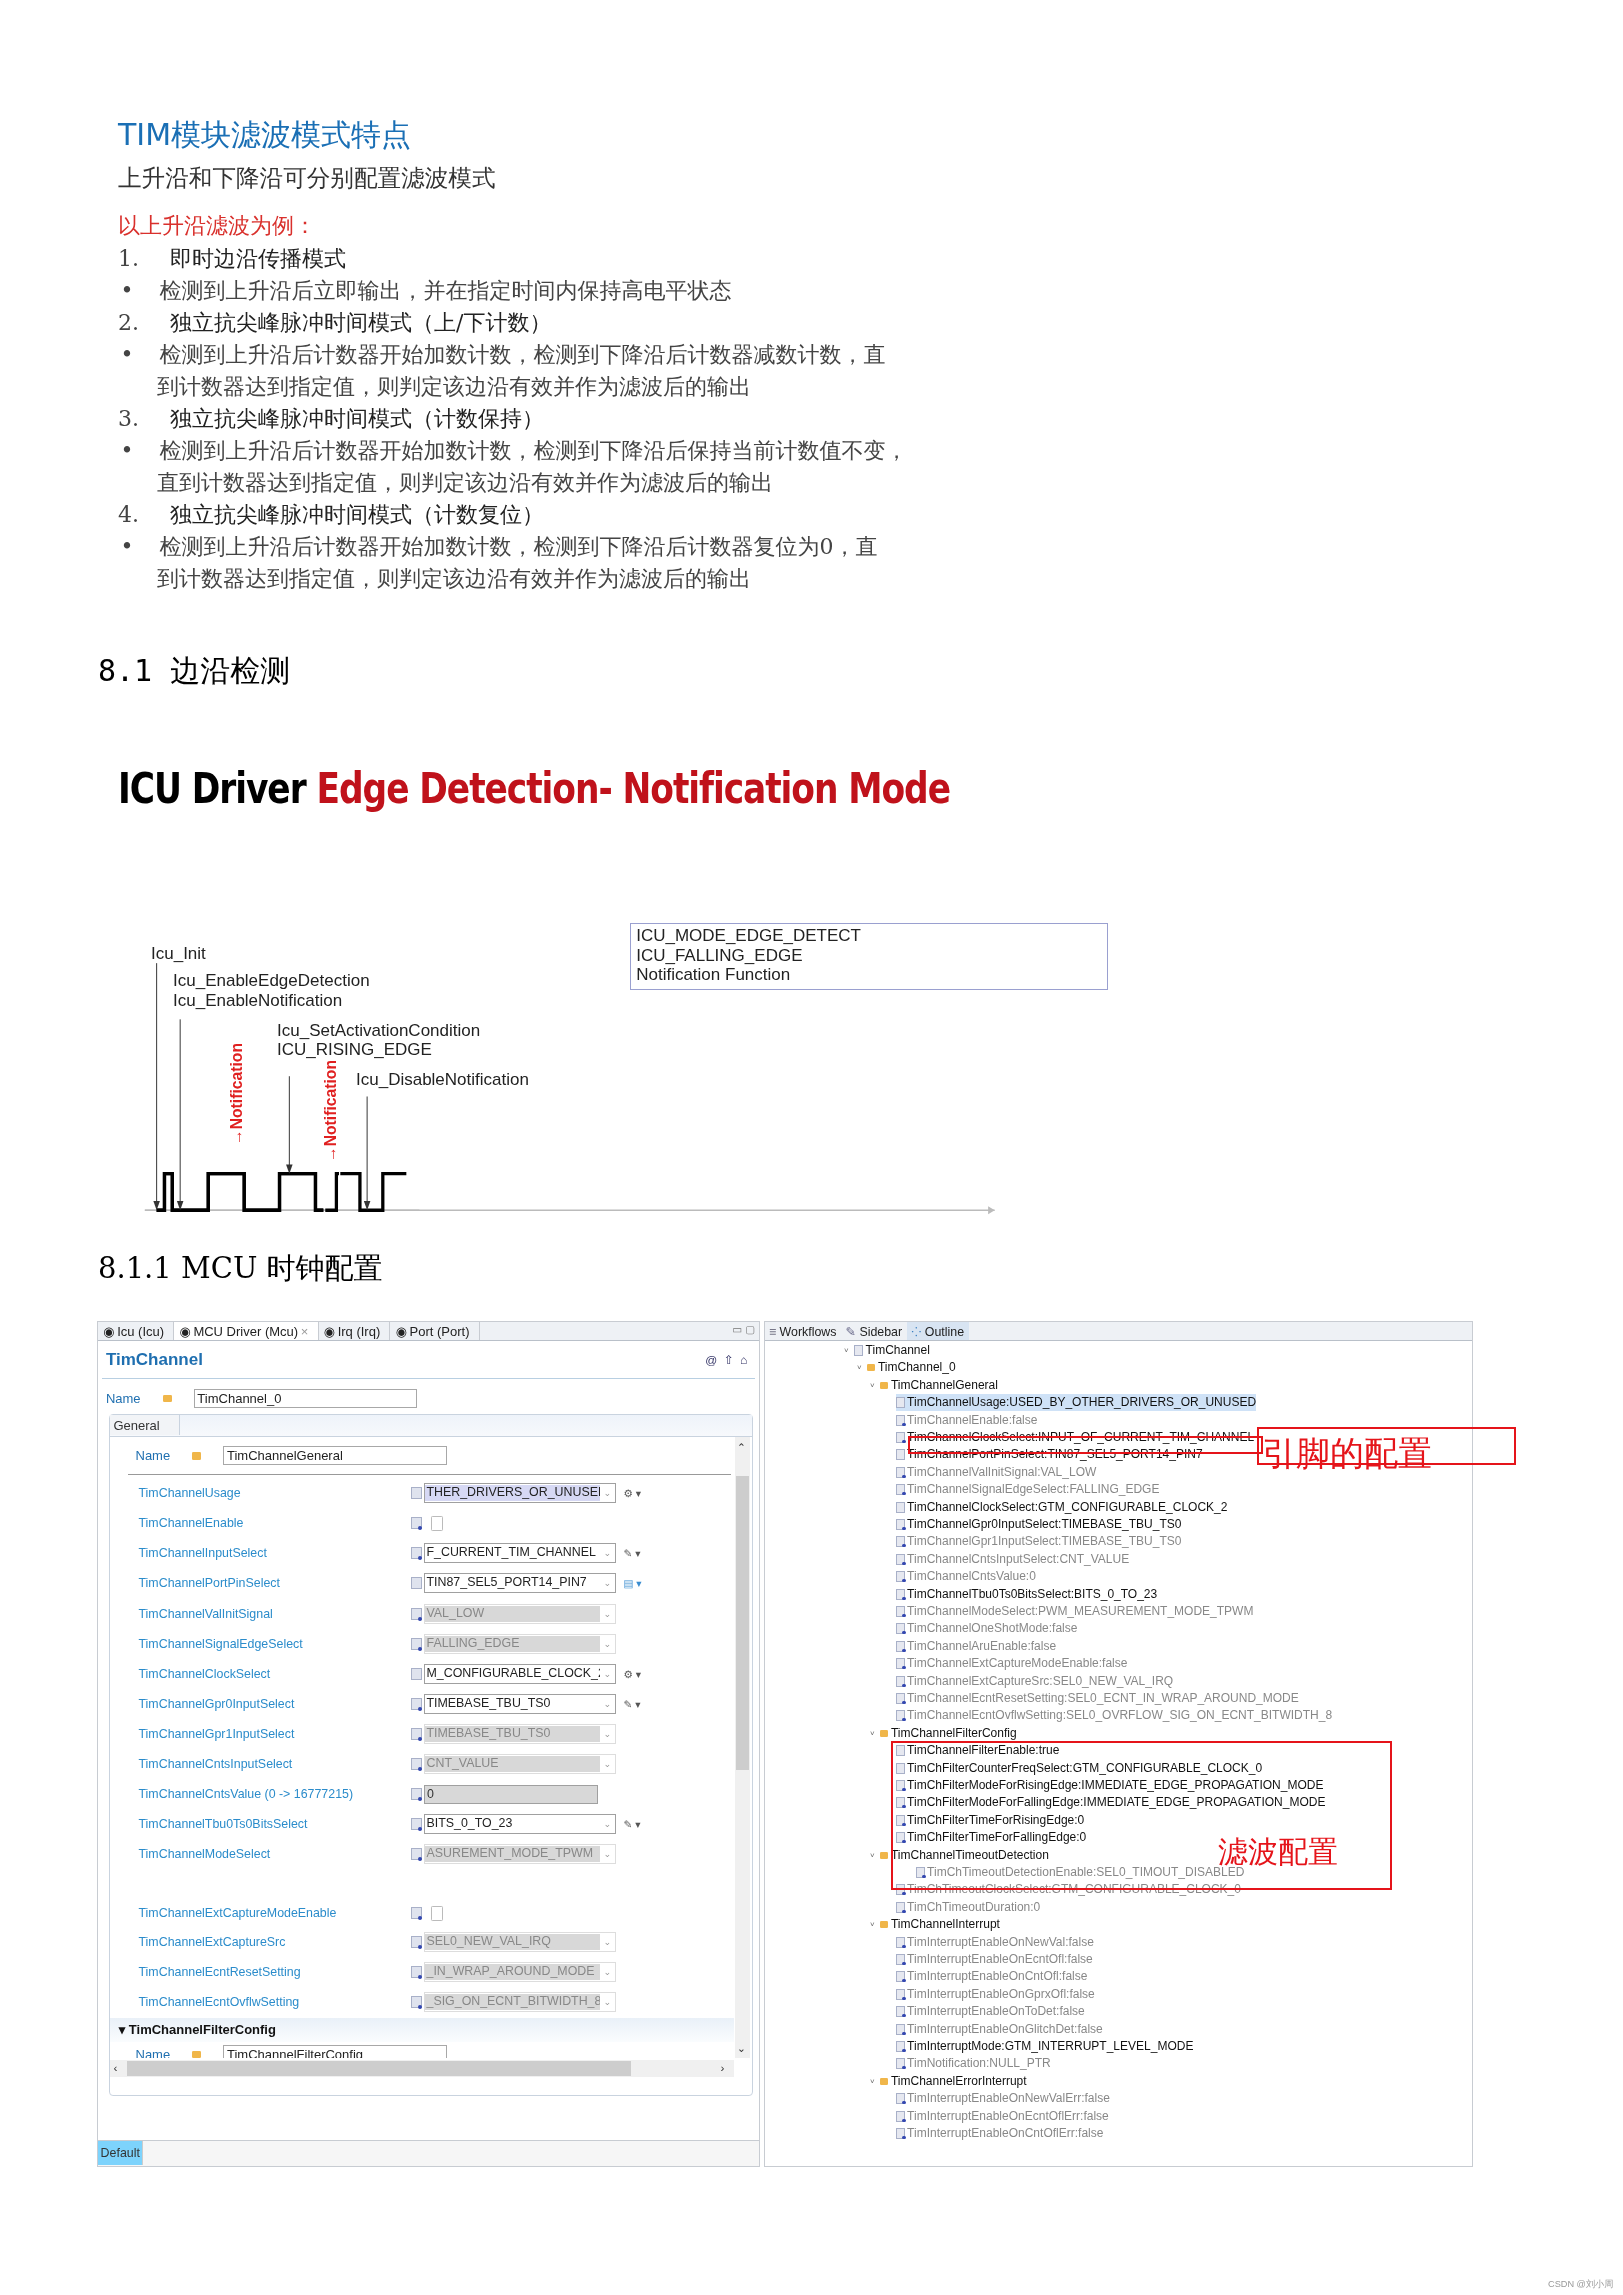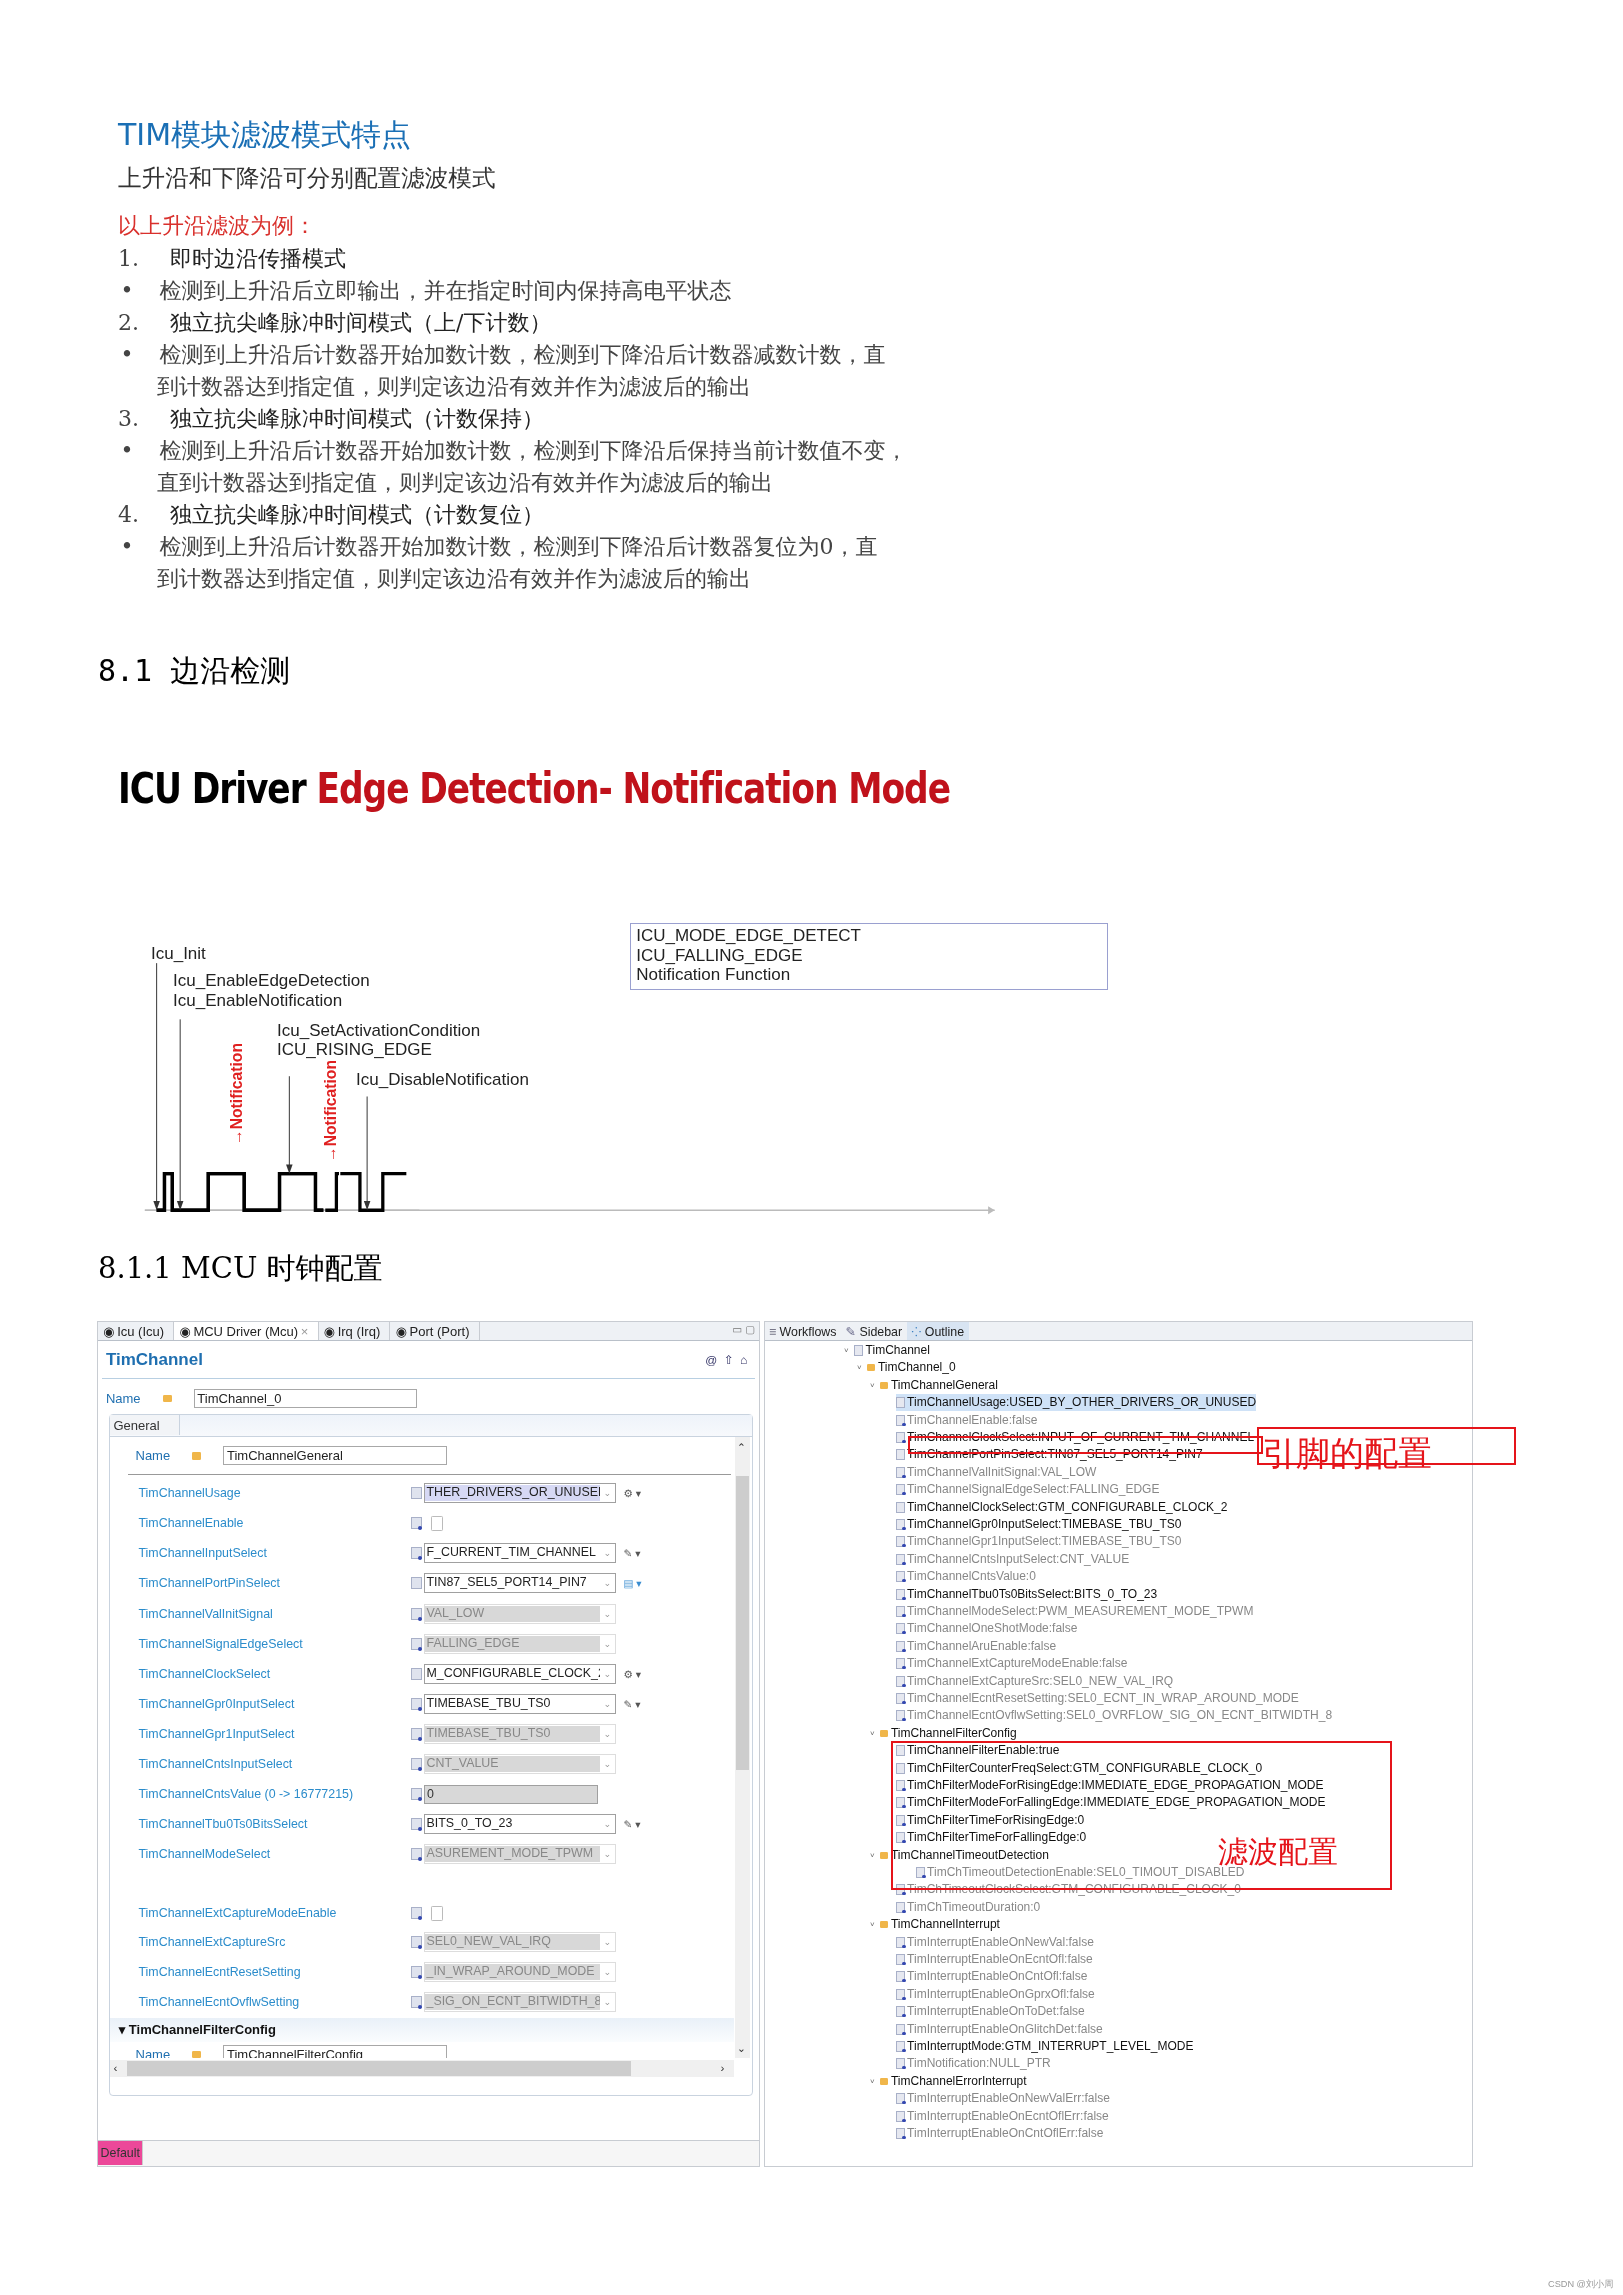--- a/index.html
+++ b/index.html
@@ -59,21 +59,21 @@
   .pselect.dis{background:#fff;border-color:#ddd;color:#888;}
   .pselect.dis .v{background:#d8d8d8;}
   .pselect.hl .v{background:#d6d8f4;}
   .pselect .v{flex:1;padding:0 2px;height:15.7px;line-height:15.7px;overflow:hidden;}
   .pselect .arr{width:14.4px;text-align:center;color:#999;font-size:9.2px;}
   .ptext{position:absolute;left:314px;width:170px;height:17px;border:0.7px solid #a0a0a0;background:#d8d8d8;font-size:12.4px;padding-left:2.6px;line-height:17px;color:#333;}
   .pchk{position:absolute;left:321px;width:10.5px;height:13px;border:0.7px solid #bbb;border-radius:1.3px;background:#fff;}
   .ptool{position:absolute;left:514px;font-size:10.5px;color:#555;white-space:nowrap;}
   .subgroup{position:absolute;left:0;width:621px;height:23.6px;background:linear-gradient(#e9f0f8,#fafcfe);font-size:13px;font-weight:bold;color:#111;padding-left:9.2px;line-height:23.6px;}
   .statusbar{position:absolute;left:0;top:818px;width:100%;height:25px;border-top:0.7px solid #c8ccd2;background:#f6f6f6;font-size:12.4px;}
-  .statusbar span{display:inline-block;padding:5.2px 2.6px;background:#ec4899;border-right:0.7px solid #ccc;}
+  .statusbar span{display:inline-block;padding:5.2px 2.6px;background:#7dd3fc;border-right:0.7px solid #ccc;}
   .rpanel{position:absolute;left:667px;top:13px;width:707px;height:844px;border:0.7px solid #c8ccd2;background:#fff;}
   .rtabs{position:absolute;left:0;top:0;width:100%;height:18.3px;background:#eef1f5;border-bottom:0.7px solid #b9c0c9;display:flex;font-size:12.4px;}
   .rtab{padding:1.3px 5.2px 0 3.9px;color:#222;white-space:nowrap;display:flex;align-items:center;}
   .rtab.active{background:#d8e4f2;}
   .tree{position:absolute;left:0;top:19.6px;width:100%;font-size:12px;line-height:17.4px;}
   .tnode{position:absolute;white-space:nowrap;display:flex;align-items:center;gap:2.6px;}
   .tnode .tw{color:#666;font-size:7.9px;width:7.9px;}
   .tnode .fi{display:inline-block;width:7.9px;height:7.2px;background:#f0b64a;border-radius:1.3px;}
   .tnode .di{display:inline-block;width:6.5px;height:8.5px;background:#e6e8f0;border:0.7px solid #a8b0c8;}
   .tnode .bi{display:inline-block;width:6.5px;height:8.5px;background:#e6e8f0;border:0.7px solid #a8b0c8;position:relative;}

